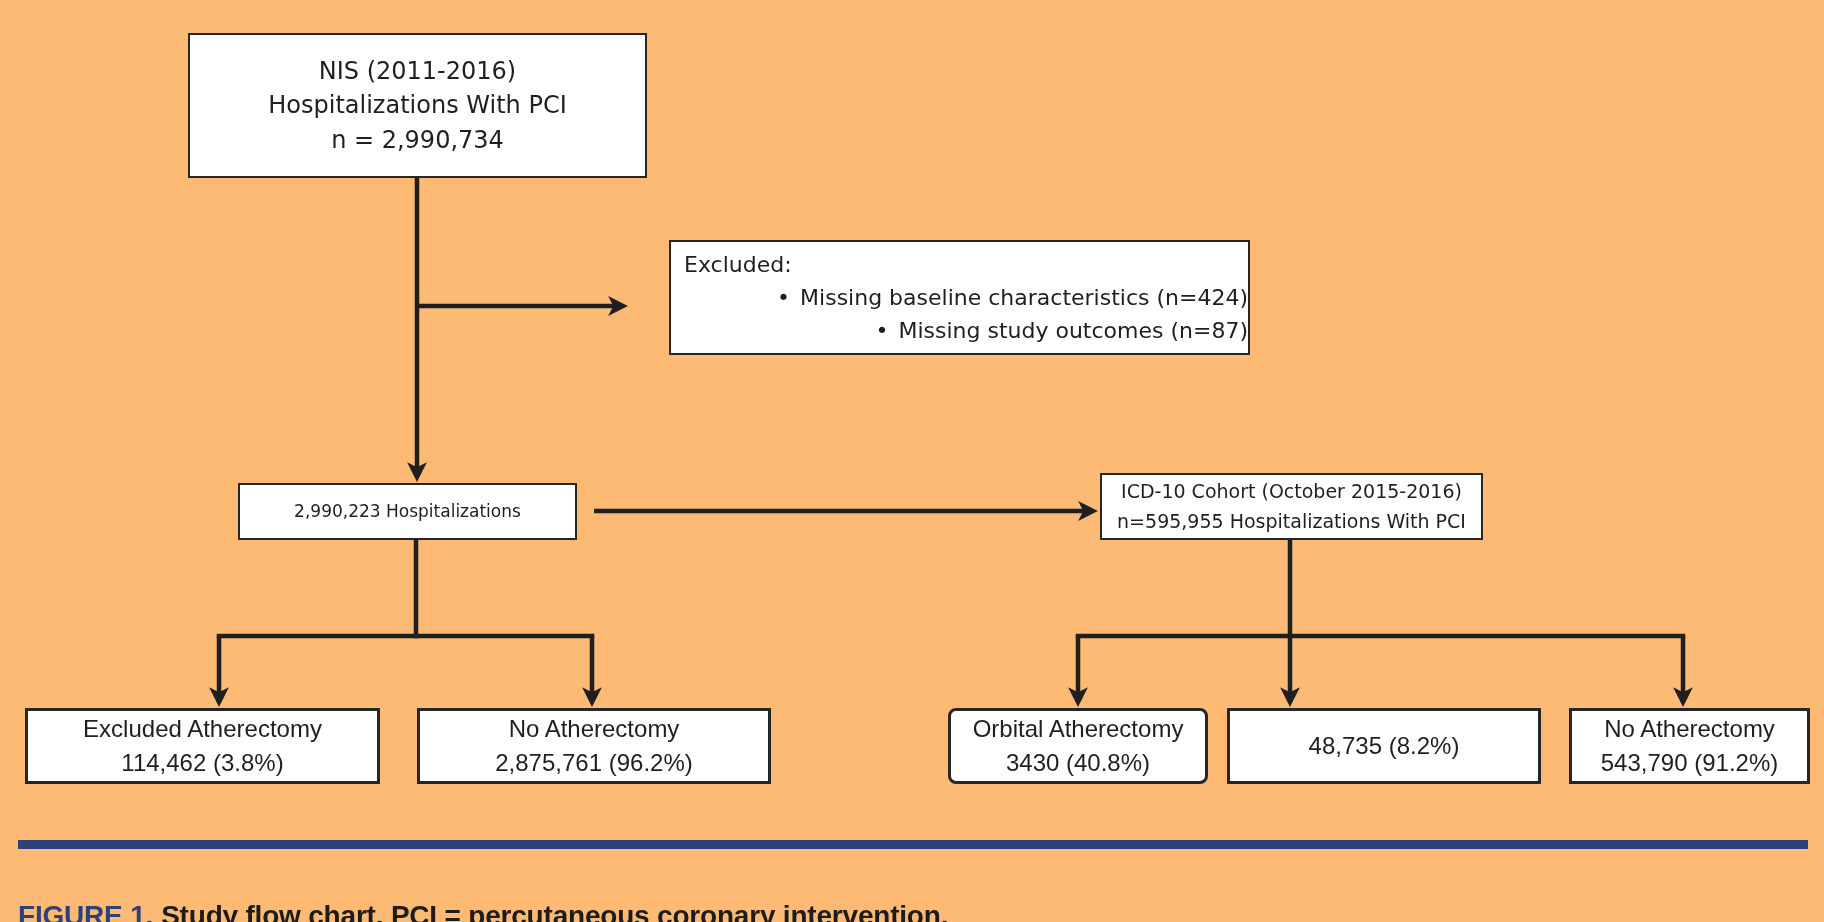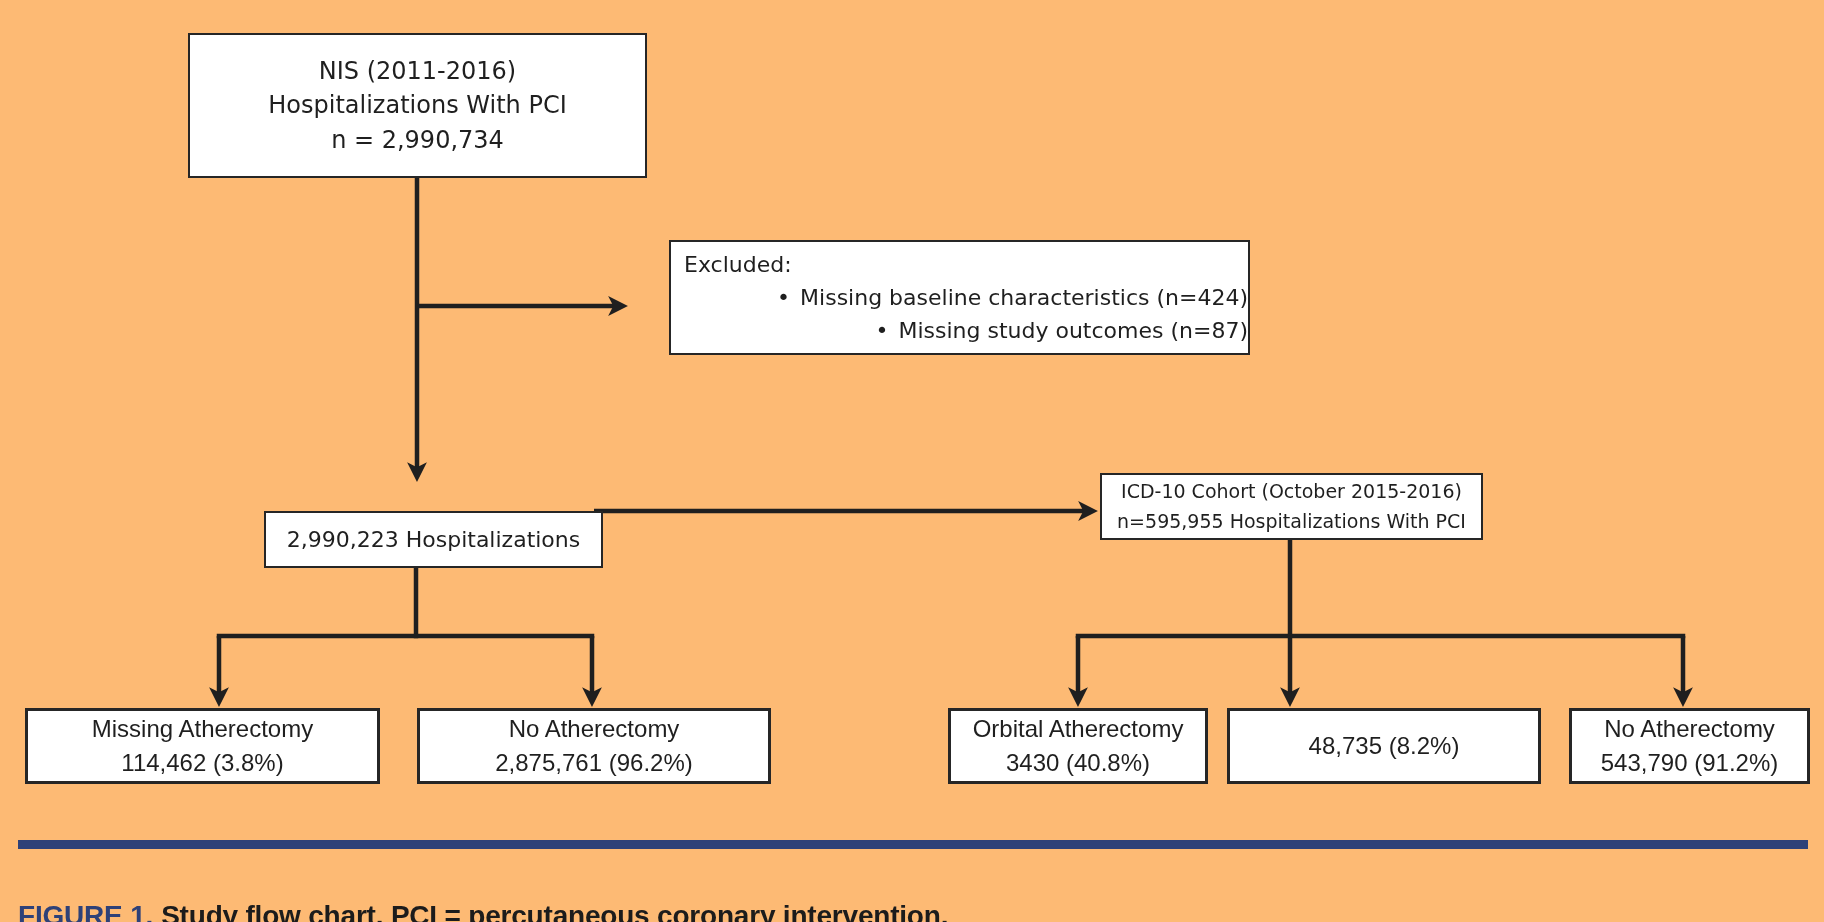--- a/index.html
+++ b/index.html
@@ -22,30 +22,30 @@
     line-height:1.42;
   }
   .box .ln{white-space:nowrap;}
   .nis-box{left:188px;top:33px;width:459px;height:145px;font-size:24px;}
   .excluded-box{
     left:630px;top:240px;width:581px;height:115px;
     font-size:22px;text-align:left;padding-left:13px;line-height:1.5;margin-left:39px;
   }
   .excluded-item{padding-left:18px;white-space:nowrap;text-align:right;}
   .excluded-item .bullet{margin-right:10px;}
-  .hosp-box{left:264px;top:483px;width:339px;height:57px;font-size:22px;margin-top:28px;}
+  .hosp-box{left:238px;top:483px;width:339px;height:57px;font-size:17px;}
   .icd10-box{left:1100px;top:473px;width:383px;height:67px;font-size:19px;line-height:1.55;}
   .leaf{
     border-width:3px;
     font-family:"Liberation Sans",sans-serif;
     font-size:24px;line-height:1.4;
   }
   .coronary-box{left:25px;top:708px;width:355px;height:76px;}
   .noath-left-box{left:417px;top:708px;width:354px;height:76px;}
-  .orbital-box{left:948px;top:708px;width:260px;height:76px;}
+  .orbital-box{left:948px;top:708px;width:260px;height:76px;border-radius:8px;}
   .nonorbital-box{left:1227px;top:708px;width:314px;height:76px;}
   .noath-right-box{left:1569px;top:708px;width:241px;height:76px;}
   .divider{
     position:absolute;left:18px;top:840px;width:1790px;height:9px;
     background:#2e4178;
   }
   .caption{
     position:absolute;left:18px;top:872px;width:1700px;
     font-family:"Liberation Sans",sans-serif;
     font-size:28px;font-weight:600;color:#1c1c1c;
@@ -103,21 +103,21 @@
   <div class="box hosp-box">
     <div class="ln">2,990,223 Hospitalizations</div>
   </div>
 
   <div class="box icd10-box">
     <div class="ln">ICD-10 Cohort (October 2015-2016)</div>
     <div class="ln">n=595,955 Hospitalizations With PCI</div>
   </div>
 
   <div class="box leaf coronary-box">
-    <div class="ln">Missing Atherectomy</div>
+    <div class="ln">Excluded Atherectomy</div>
     <div class="ln">114,462 (3.8%)</div>
   </div>
 
   <div class="box leaf noath-left-box">
     <div class="ln">No Atherectomy</div>
     <div class="ln">2,875,761 (96.2%)</div>
   </div>
 
   <div class="box leaf orbital-box">
     <div class="ln">Orbital Atherectomy</div>

